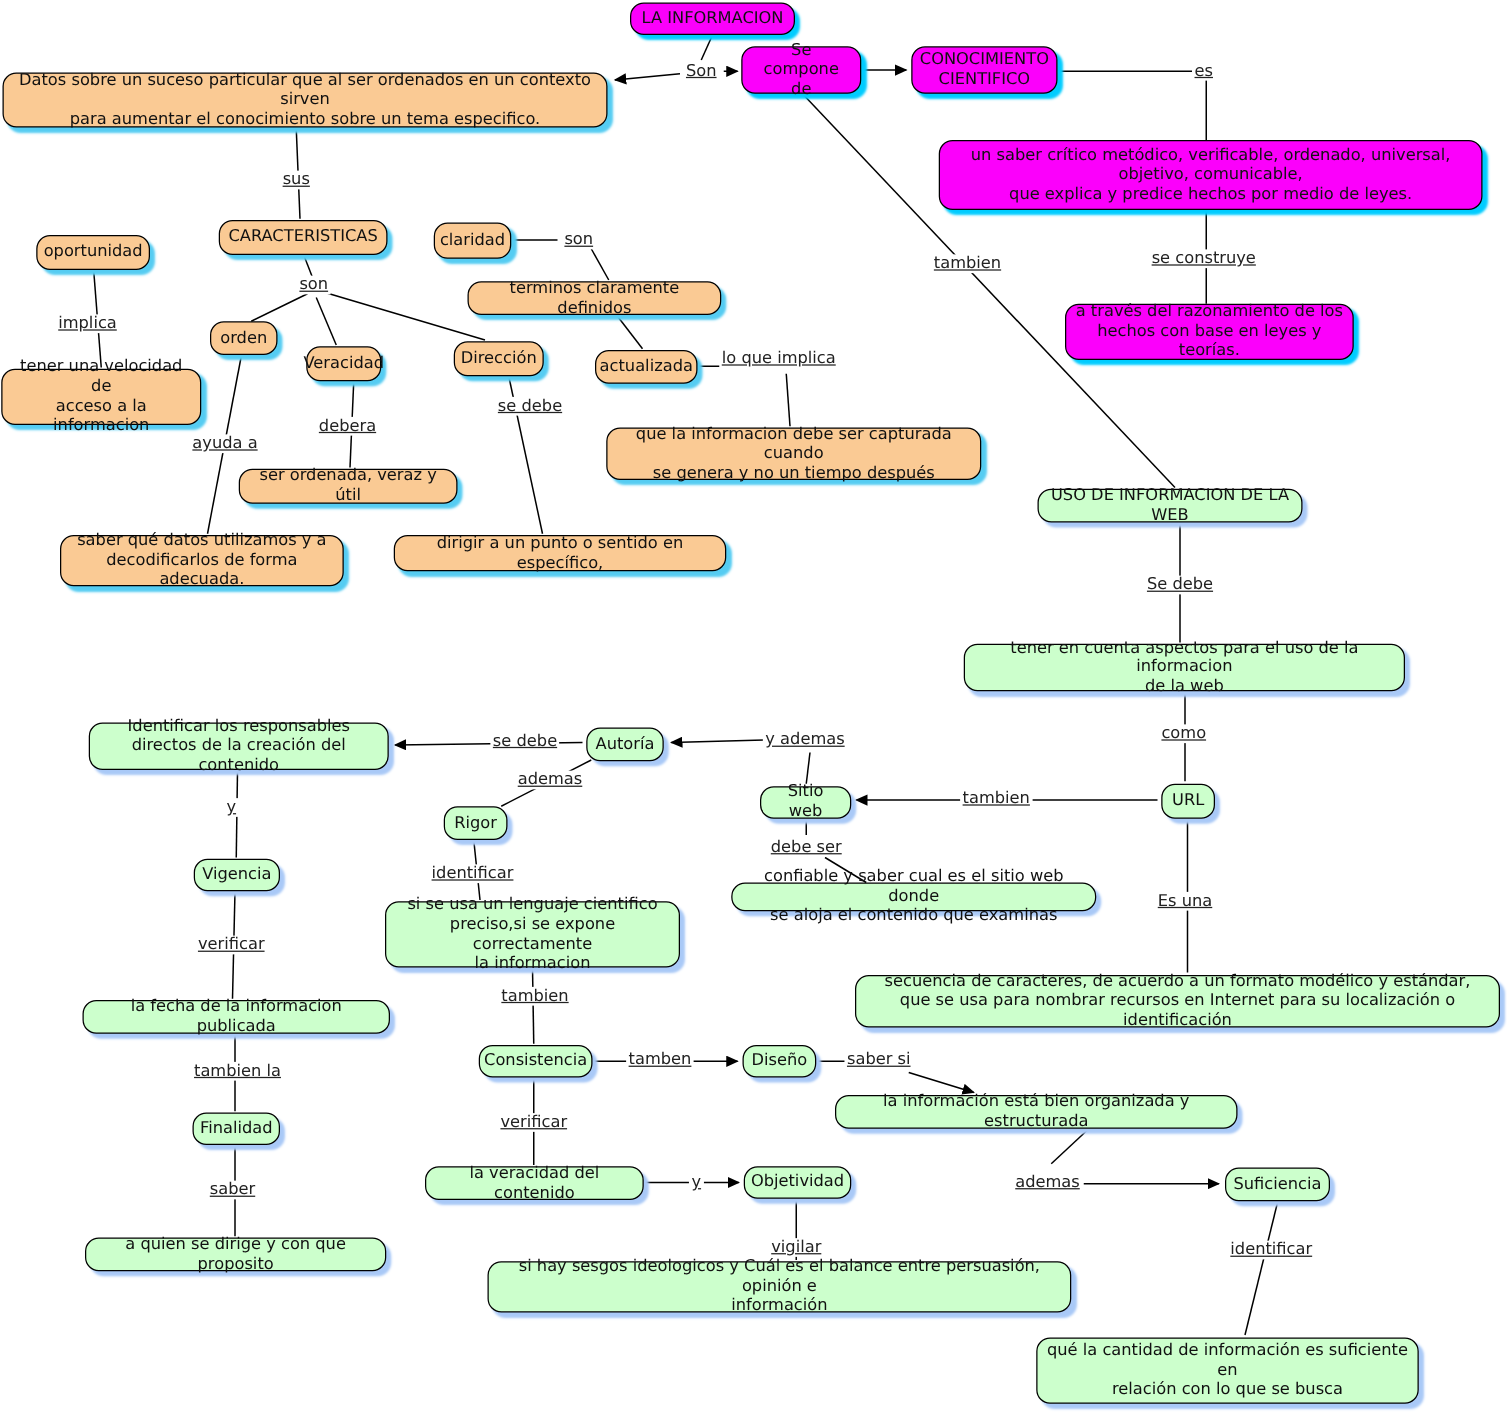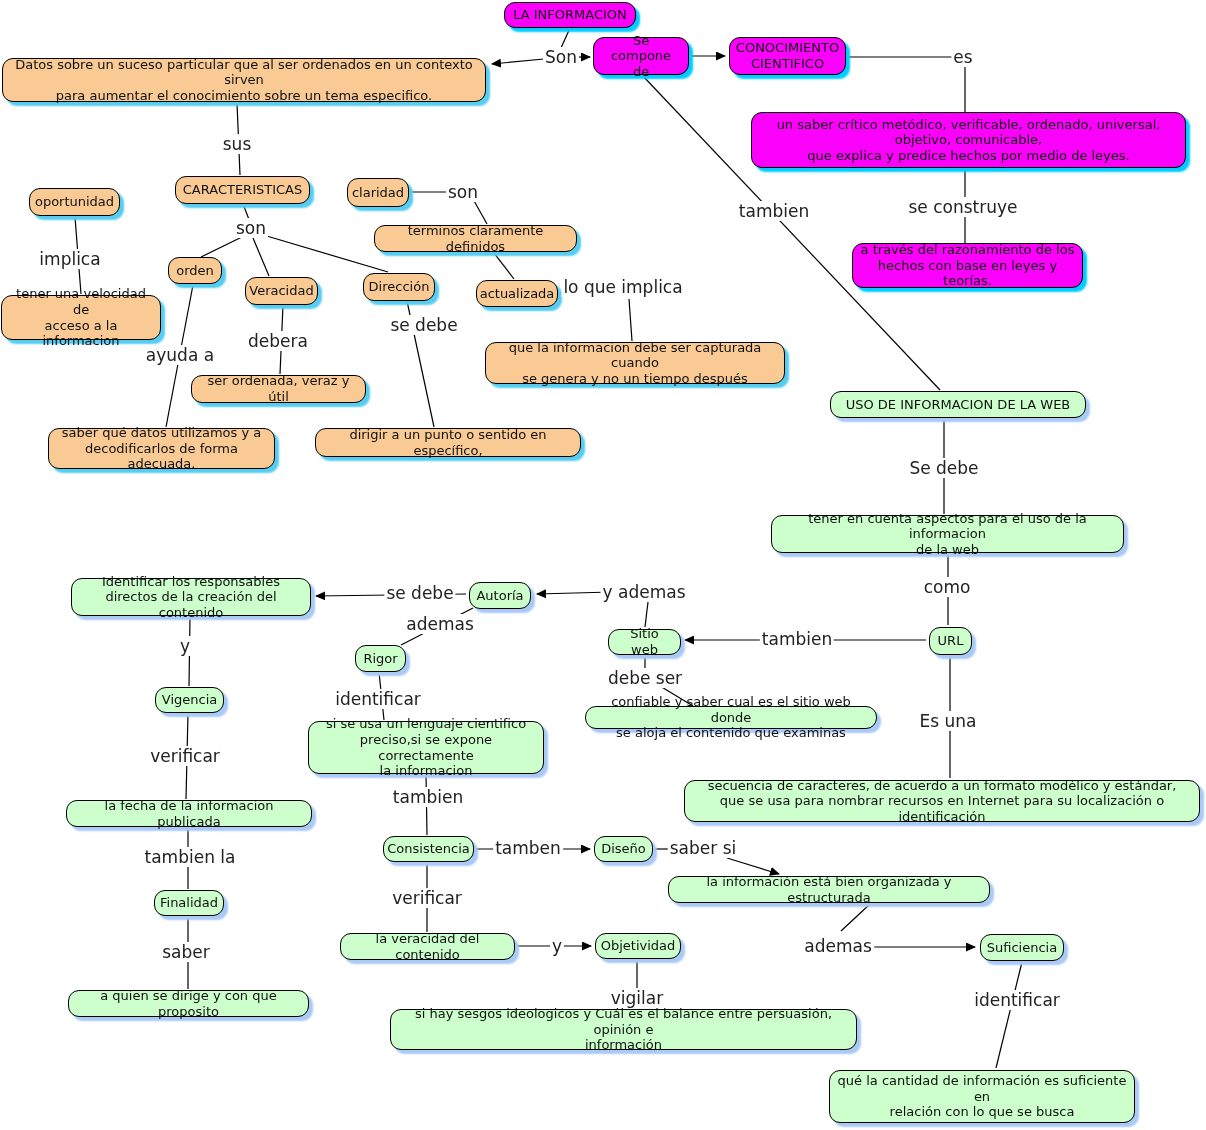--- a/index.html
+++ b/index.html
@@ -24,24 +24,25 @@
     white-space:pre-line;
     z-index:2;
   }
   .node.magenta{background:#FB00FB;box-shadow:4px 4px 2px #00CCFF;}
   .node.orange{background:#FACA94;box-shadow:4px 4px 2px #55CCF2;}
   .node.green{background:#CCFFCC;box-shadow:4px 4px 2px #A9C9F7;}
   .link-label{
     position:absolute;
     transform:translate(-50%,-50%);
     background:#ffffff;
-    font-size:17px;color:#222;
+    font-size:13px;color:#222;
     white-space:nowrap;
     padding:0 2px;
     z-index:3;
+    text-decoration:underline;
   }
 </style>
 </head>
 <body>
 
 <div id="canvas">
   <svg id="edges-svg">
     <defs>
       <marker id="arrowhead" markerWidth="11" markerHeight="9" refX="9" refY="4.5" orient="auto" markerUnits="userSpaceOnUse">
         <path d="M0,0 L10,4.5 L0,9 Z" fill="#000"></path>
@@ -107,32 +108,32 @@
 que explica y predice hechos por medio de leyes.</div>
       <div class="node magenta" style="left: 852px; top: 243px; width: 231px; height: 45px;">a través del razonamiento de los
 hechos con base en leyes y teorías.</div>
       <div class="node orange" style="left: 2px; top: 58px; width: 484px; height: 44px;">Datos sobre un suceso particular  que al ser ordenados en un contexto sirven
 para aumentar el conocimiento sobre un tema especifico.</div>
       <div class="node orange" style="left: 29px; top: 188px; width: 91px; height: 28px;">oportunidad</div>
       <div class="node orange" style="left: 175px; top: 176px; width: 135px; height: 28px;">CARACTERISTICAS</div>
       <div class="node orange" style="left: 347px; top: 178px; width: 62px; height: 29px;">claridad</div>
       <div class="node orange" style="left: 374px; top: 225px; width: 203px; height: 27px;">terminos claramente definidos</div>
       <div class="node orange" style="left: 168px; top: 257px; width: 54px; height: 27px;">orden</div>
-      <div class="node orange" style="left: 245px; top: 277px; width: 73px; height: 28px;">Veracidad</div>
+      <div class="node orange" style="left: 245px; top: 277px; width: 60px; height: 28px;">Veracidad</div>
       <div class="node orange" style="left: 363px; top: 273px; width: 72px; height: 28px;">Dirección</div>
       <div class="node orange" style="left: 476px; top: 280px; width: 82px; height: 27px;">actualizada</div>
       <div class="node orange" style="left: 1px; top: 295px; width: 160px; height: 45px;">tener una velocidad de
 acceso a la informacion</div>
       <div class="node orange" style="left: 191px; top: 375px; width: 175px; height: 28px;">ser ordenada, veraz y útil</div>
       <div class="node orange" style="left: 48px; top: 428px; width: 227px; height: 41px;">saber qué datos utilizamos y a
 decodificarlos de forma adecuada.</div>
       <div class="node orange" style="left: 315px; top: 428px; width: 266px; height: 29px;">dirigir a un punto o sentido en específico,</div>
       <div class="node orange" style="left: 485px; top: 342px; width: 300px; height: 42px;">que la informacion debe ser capturada cuando
 se genera y no un tiempo después</div>
-      <div class="node green" style="left: 830px; top: 391px; width: 256px; height: 27px;">USO DE INFORMACION DE LA WEB</div>
+      <div class="node green" style="left: 830px; top: 391px; width: 212px; height: 27px;">USO DE INFORMACION DE LA WEB</div>
       <div class="node green" style="left: 771px; top: 515px; width: 353px; height: 38px;">tener en cuenta aspectos para el uso de la informacion
 de la web</div>
       <div class="node green" style="left: 71px; top: 578px; width: 240px; height: 38px;">Identificar los responsables
 directos de la creación del contenido</div>
       <div class="node green" style="left: 469px; top: 582px; width: 62px; height: 27px;">Autoría</div>
       <div class="node green" style="left: 355px; top: 645px; width: 51px; height: 27px;">Rigor</div>
       <div class="node green" style="left: 608px; top: 629px; width: 73px; height: 26px;">Sitio web</div>
       <div class="node green" style="left: 929px; top: 627px; width: 43px; height: 28px;">URL</div>
       <div class="node green" style="left: 308px; top: 721px; width: 236px; height: 53px;">si se usa un lenguaje cientifico
 preciso,si se expone correctamente

